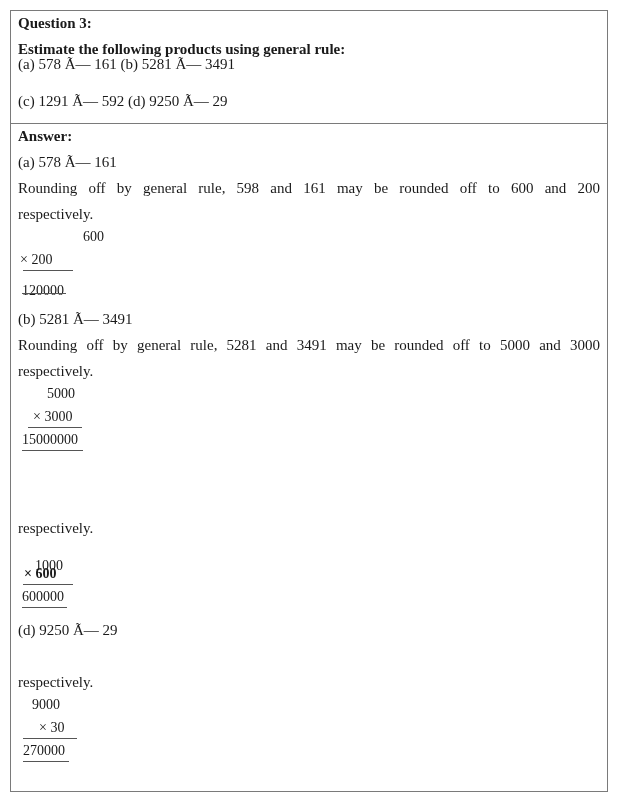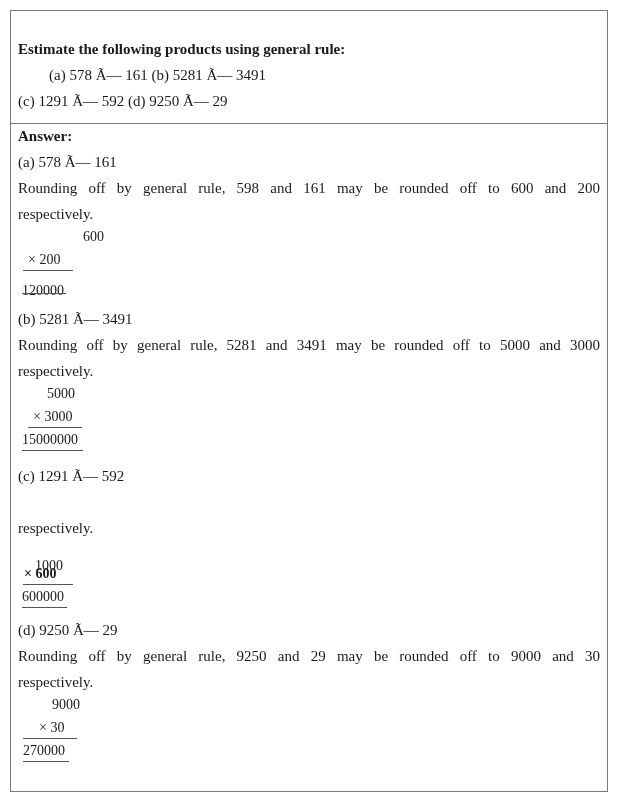--- a/index.html
+++ b/index.html
@@ -36,64 +36,63 @@
     }
     .calc .row { position: absolute; white-space: nowrap; }
     .calc .rule { position: absolute; height: 1px; background: #555; }
   </style>
 </head>
 <body>
 
 <div class="qa-table">
 
   <div class="question-cell">
+    <div class="line bold" style="top:3px;">Question 3:</div>
     <div class="line bold" style="top:29px;">Estimate the following products using general rule:</div>
-    <div class="line" style="top:55px;margin-left:31px;">(a) 578 Ã— 161 (b) 5281 Ã— 3491</div>
+    <div class="line" style="top:44px;">(a) 578 Ã— 161 (b) 5281 Ã— 3491</div>
     <div class="line" style="top:81px;">(c) 1291 Ã— 592 (d) 9250 Ã— 29</div>
   </div>
 
   <div class="answer-cell">
     <div class="line bold" style="top:3px;">Answer:</div>
 
     <div class="line" style="top:29px;">(a) 578 Ã— 161</div>
     <div class="line justified" style="top:55px;">Rounding off by general rule, 598 and 161 may be rounded off to 600 and 200</div>
     <div class="line" style="top:81px;">respectively.</div>
     <div class="calc" style="top:104px;">
       <div class="row" style="left:15px; top:0;margin-left:48px;">600</div>
-      <div class="row" style="left:8px; top:23px;text-align:center;">× 200</div>
+      <div class="row" style="left:0; top:23px;text-align:center;">× 200</div>
       <div class="rule" style="left:3px; top:42px; width:50px;"></div>
       <div class="row" style="left:2px; top:46px;margin-top:8px;">120000</div>
       <div class="rule" style="left:2px; top:65px; width:44px;"></div>
     </div>
 
     <div class="line" style="top:186px;">(b) 5281 Ã— 3491</div>
     <div class="line justified" style="top:212px;">Rounding off by general rule, 5281 and 3491 may be rounded off to 5000 and 3000</div>
     <div class="line" style="top:238px;">respectively.</div>
     <div class="calc" style="top:261px;">
       <div class="row" style="left:27px; top:0;">5000</div>
       <div class="row" style="left:13px; top:23px;">× 3000</div>
       <div class="rule" style="left:8px; top:42px; width:54px;"></div>
       <div class="row" style="left:2px; top:46px;">15000000</div>
       <div class="rule" style="left:2px; top:65px; width:61px;"></div>
     </div>
 
-    <div class="line" style="top:343px;">(c) 1291 Ã— 592</div>
     <div class="line" style="top:395px;">respectively.</div>
     <div class="calc" style="top:418px;">
       <div class="row" style="left:15px; top:0;margin-top:15px;">1000</div>
       <div class="row" style="left:4px; top:23px;font-weight:bold;">× 600</div>
       <div class="rule" style="left:3px; top:42px; width:50px;"></div>
       <div class="row" style="left:2px; top:46px;">600000</div>
       <div class="rule" style="left:2px; top:65px; width:45px;"></div>
     </div>
 
     <div class="line" style="top:497px;">(d) 9250 Ã— 29</div>
-    <div class="line justified" style="top:523px;">Rounding off by general rule, 9250 and 29 may be rounded off to 9000 and 30</div>
     <div class="line" style="top:549px;">respectively.</div>
     <div class="calc" style="top:572px;">
-      <div class="row" style="left:32px; top:0;">9000</div>
+      <div class="row" style="left:12px; top:0;">9000</div>
       <div class="row" style="left:19px; top:23px;text-align:center;">× 30</div>
       <div class="rule" style="left:3px; top:42px; width:54px;"></div>
       <div class="row" style="left:3px; top:46px;">270000</div>
       <div class="rule" style="left:3px; top:65px; width:46px;"></div>
     </div>
   </div>
 </div>
 
 </body></html>

